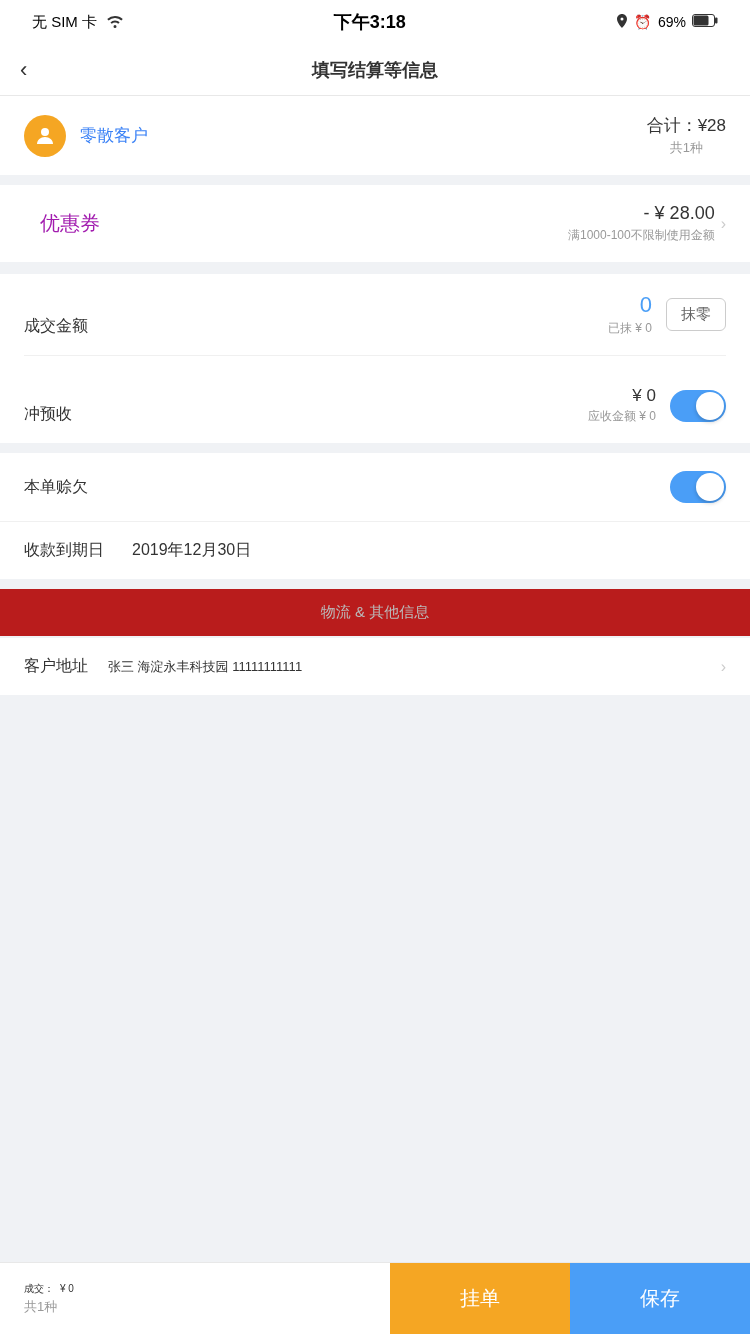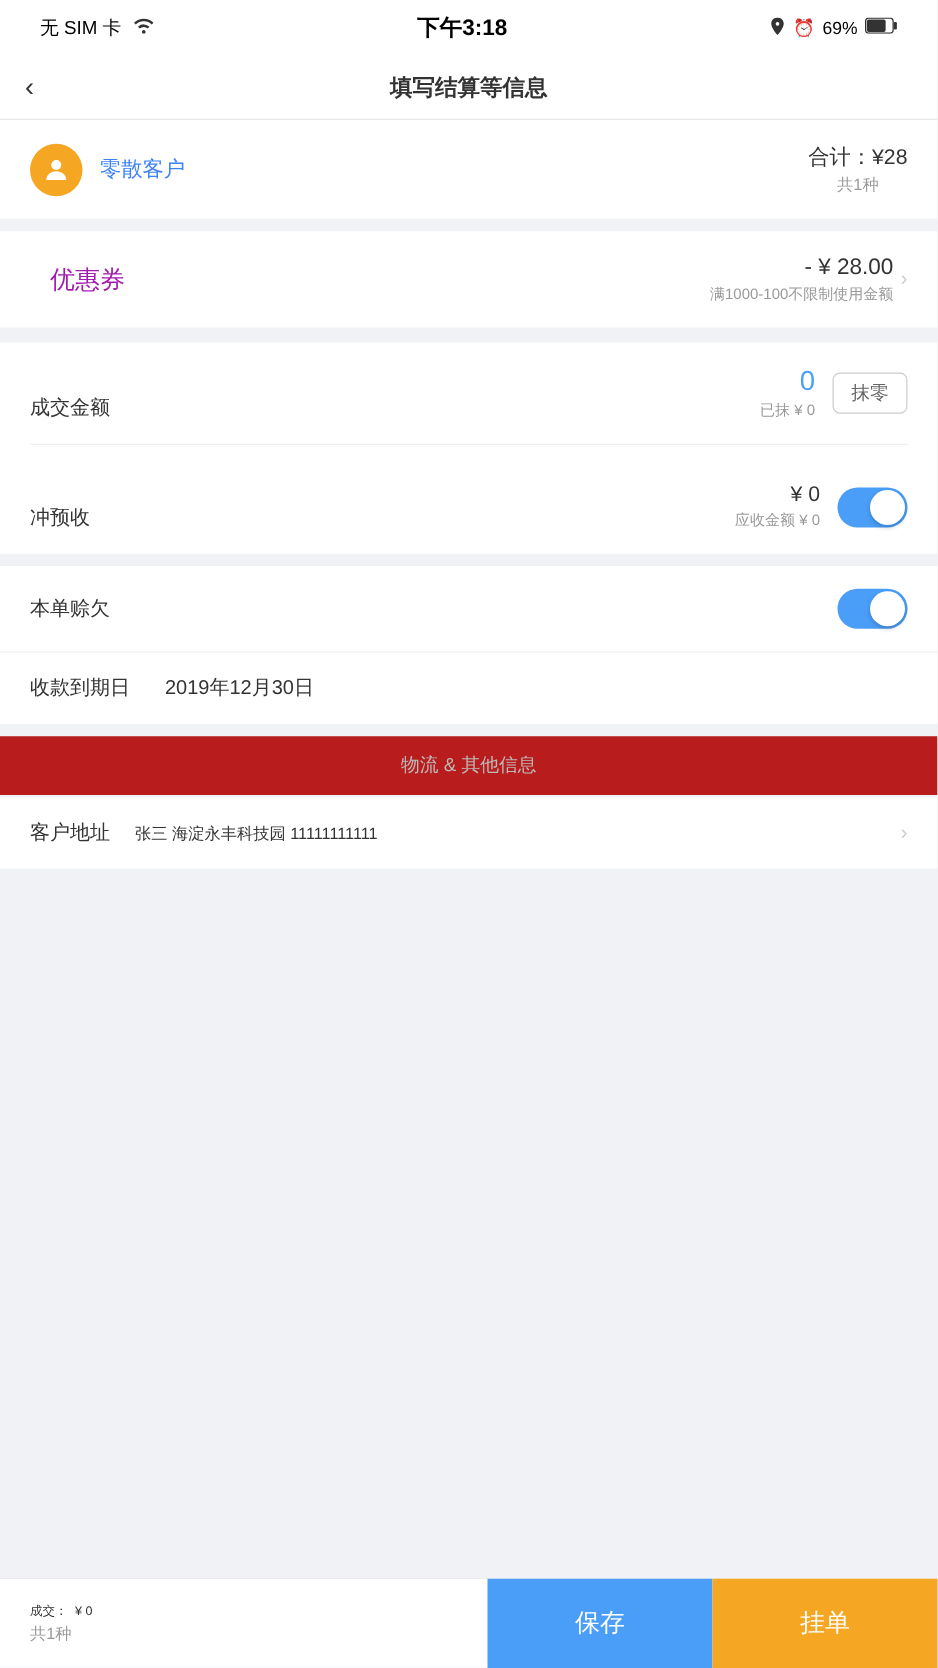--- a/index.html
+++ b/index.html
@@ -481,15 +481,15 @@
 </div>
 
 <div class="bottom-bar">
   <div class="bottom-info">
     <div class="bottom-deal">
       <span>成交：</span>
       <span>¥ 0</span>
     </div>
     <div class="bottom-deal-count">共1种</div>
   </div>
+  <button class="bottom-btn btn-hang">挂单</button>
   <button class="bottom-btn btn-save">保存</button>
-  <button class="bottom-btn btn-hang">挂单</button>
 </div>
 
 </body></html>

